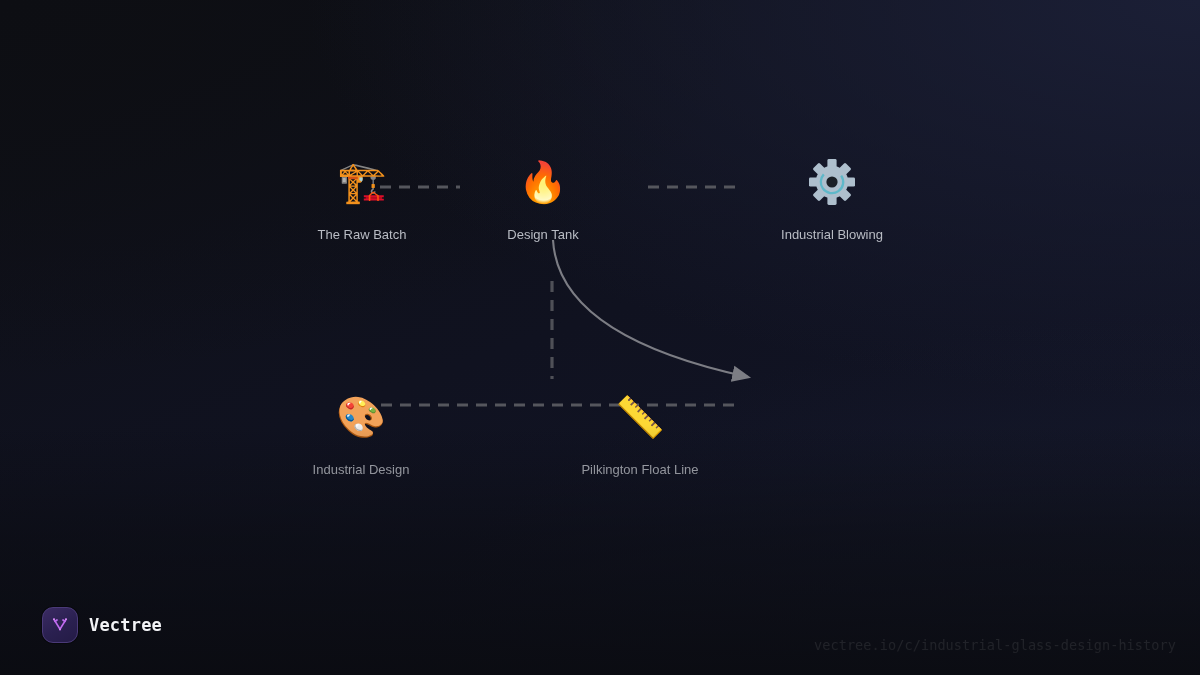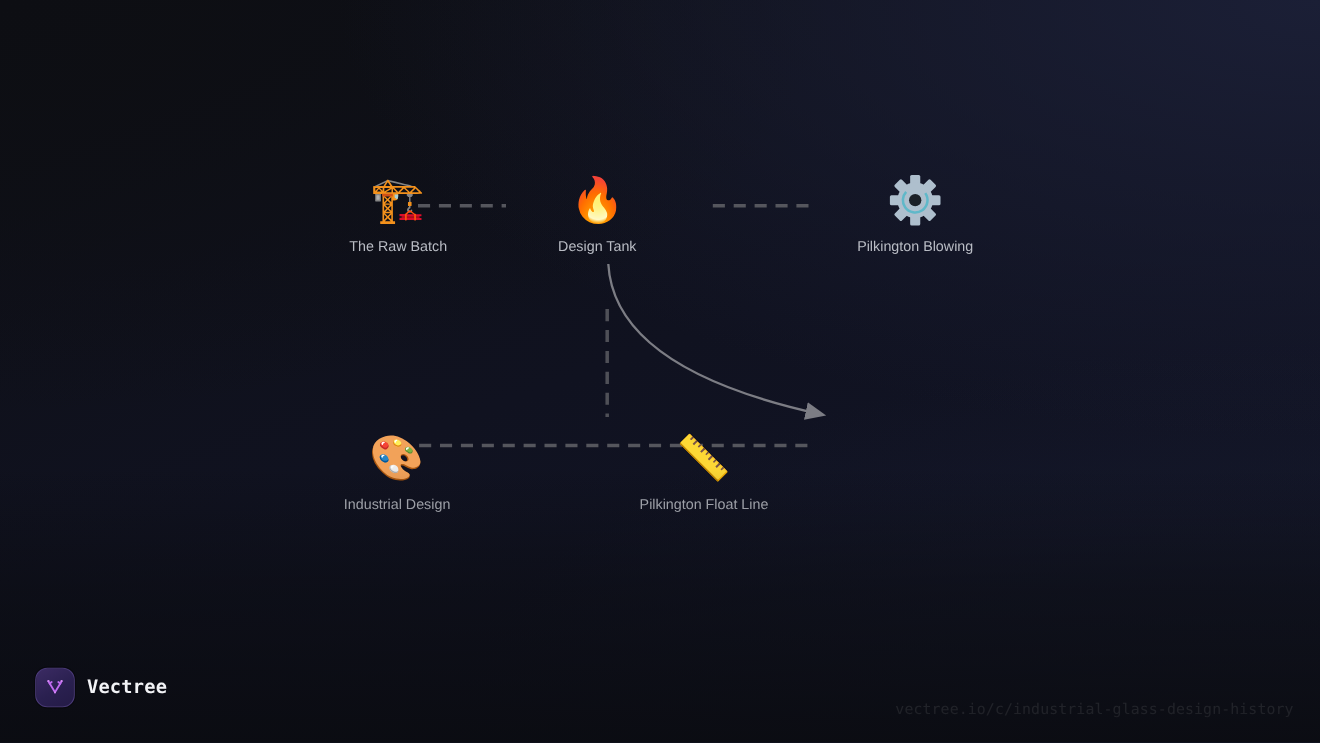--- a/index.html
+++ b/index.html
@@ -52,36 +52,36 @@
   .node-icon {
     font-size: 40px;
     line-height: 46px;
     height: 48px;
     display: flex;
     align-items: center;
     justify-content: center;
     user-select: none;
   }
   .node-label {
-    margin-top: 10px;
+    margin-top: 21px;
     font-size: 13px;
     line-height: 16px;
     color: #b9bcc4;
     text-align: center;
     white-space: nowrap;
     font-family: "Liberation Sans", sans-serif;
   }
 
   
   .gear-wrap { width: 48px; height: 48px; display:block; }
 
   
   .footer {
     position: absolute;
-    left: 8px; bottom: 0;
+    left: 18px; bottom: 0;
     width: 1114px;
     padding: 0 24px 18px 24px;
     box-sizing: border-box;
     z-index: 5;
   }
   .brand {
     display: flex;
     align-items: center;
     gap: 11px;
     margin-bottom: 14px;
@@ -173,21 +173,21 @@
               <rect x="-23" y="-4.6" width="11" height="9.2" rx="1.4"></rect>
               <rect x="12" y="-4.6" width="11" height="9.2" rx="1.4"></rect>
             </g>
             <circle cx="0" cy="0" r="16.2"></circle>
           </g>
           <circle cx="0" cy="0" r="11.2" fill="none" stroke="#5fb8c9" stroke-width="2.3" stroke-dasharray="50 20" transform="rotate(-35)"></circle>
           <circle cx="0" cy="0" r="5.6" fill="#1b2027"></circle>
         </g>
       </svg>
     </div>
-    <div class="node-label">Pilkington Blowing</div>
+    <div class="node-label">Industrial Blowing</div>
   </div>
 
   <div class="node" style="left:361px; top:393px;">
     <div class="node-icon">🎨</div>
     <div class="node-label">Industrial Design</div>
   </div>
 
   <div class="node" style="left:640px; top:393px;">
     <div class="node-icon">📏</div>
     <div class="node-label">Pilkington Float Line</div>

